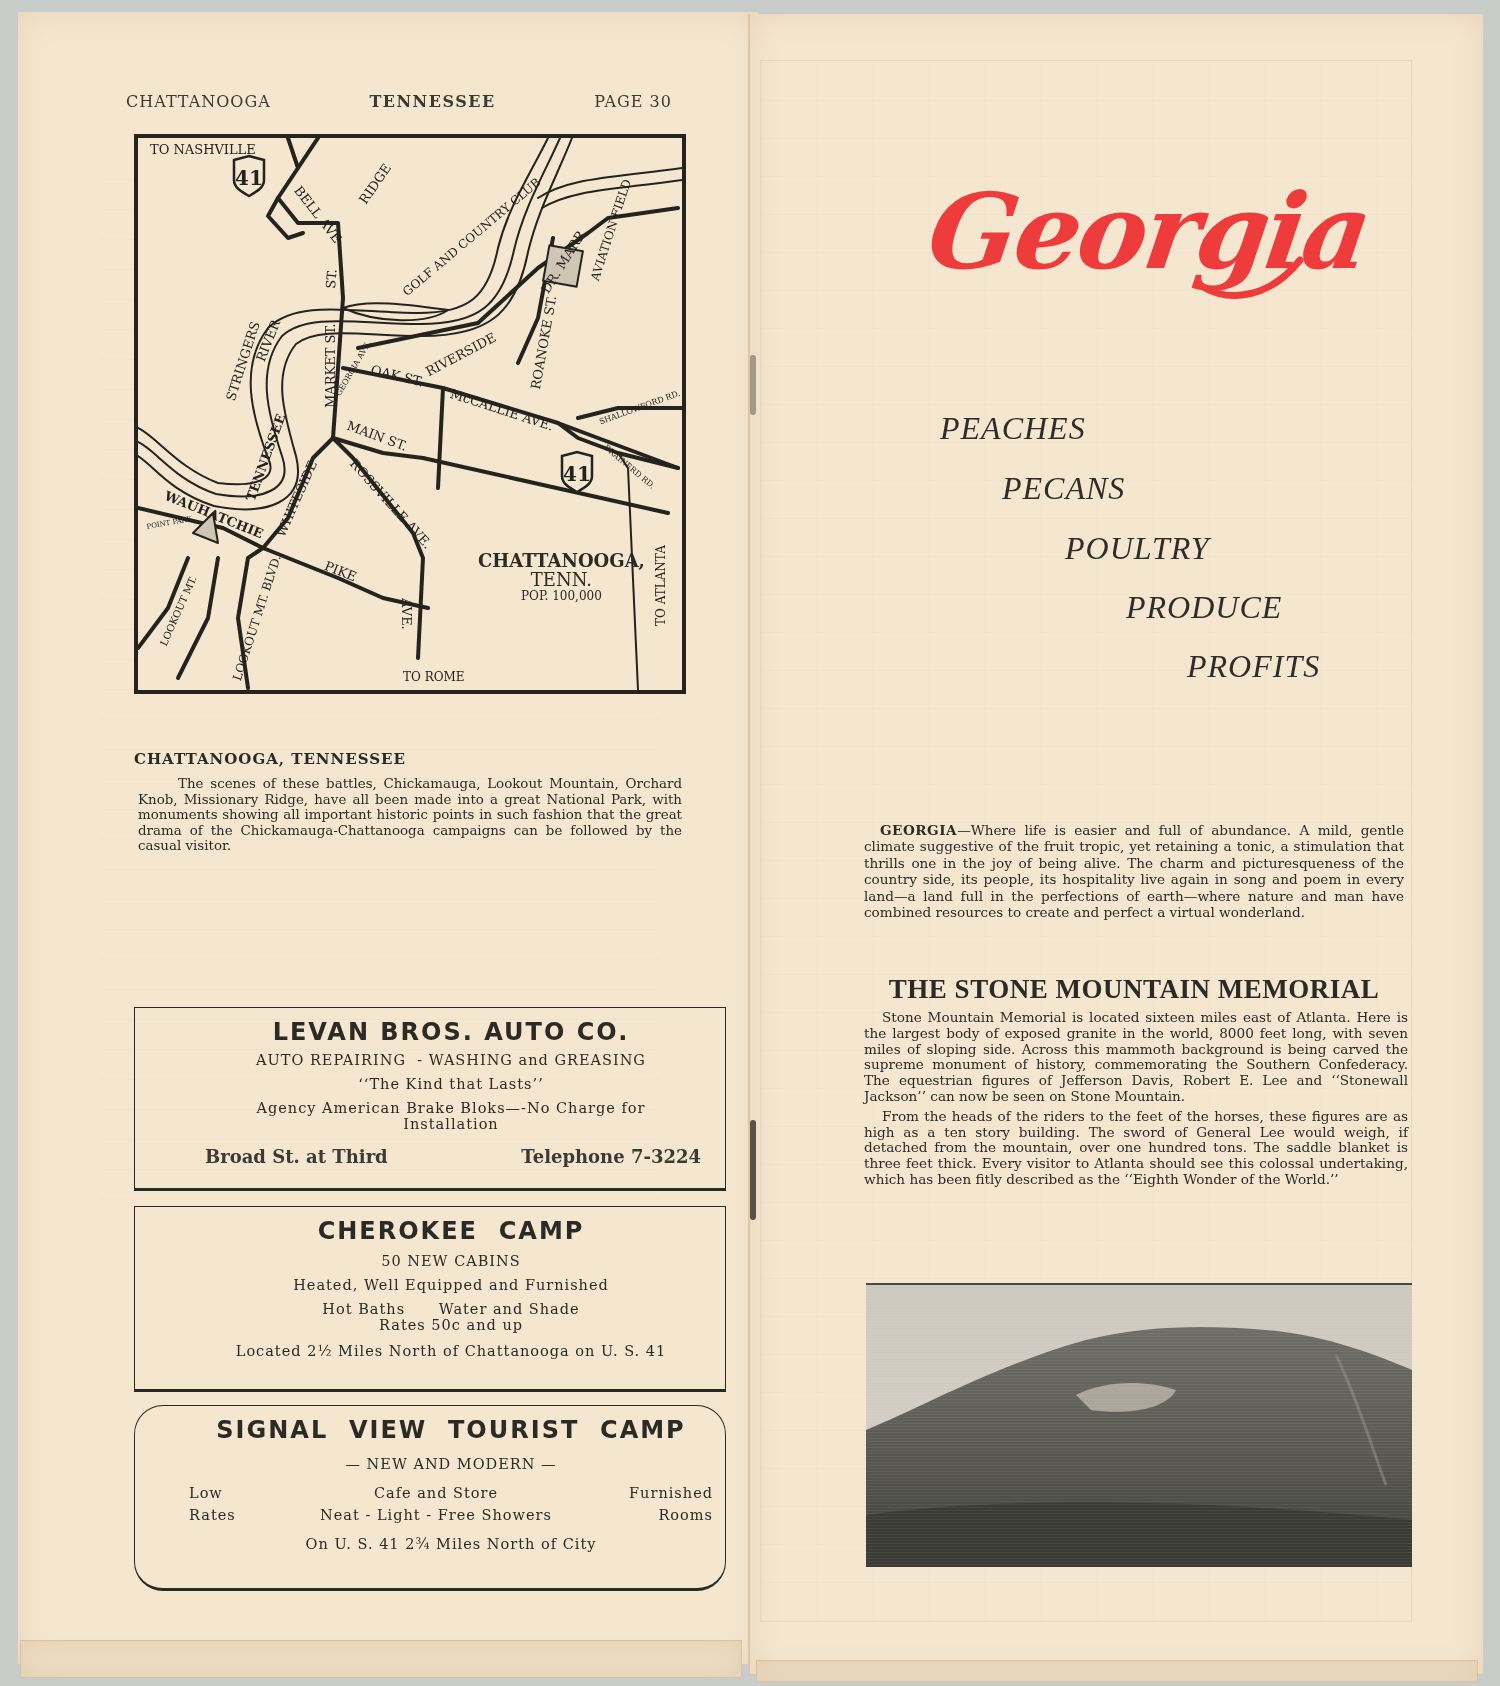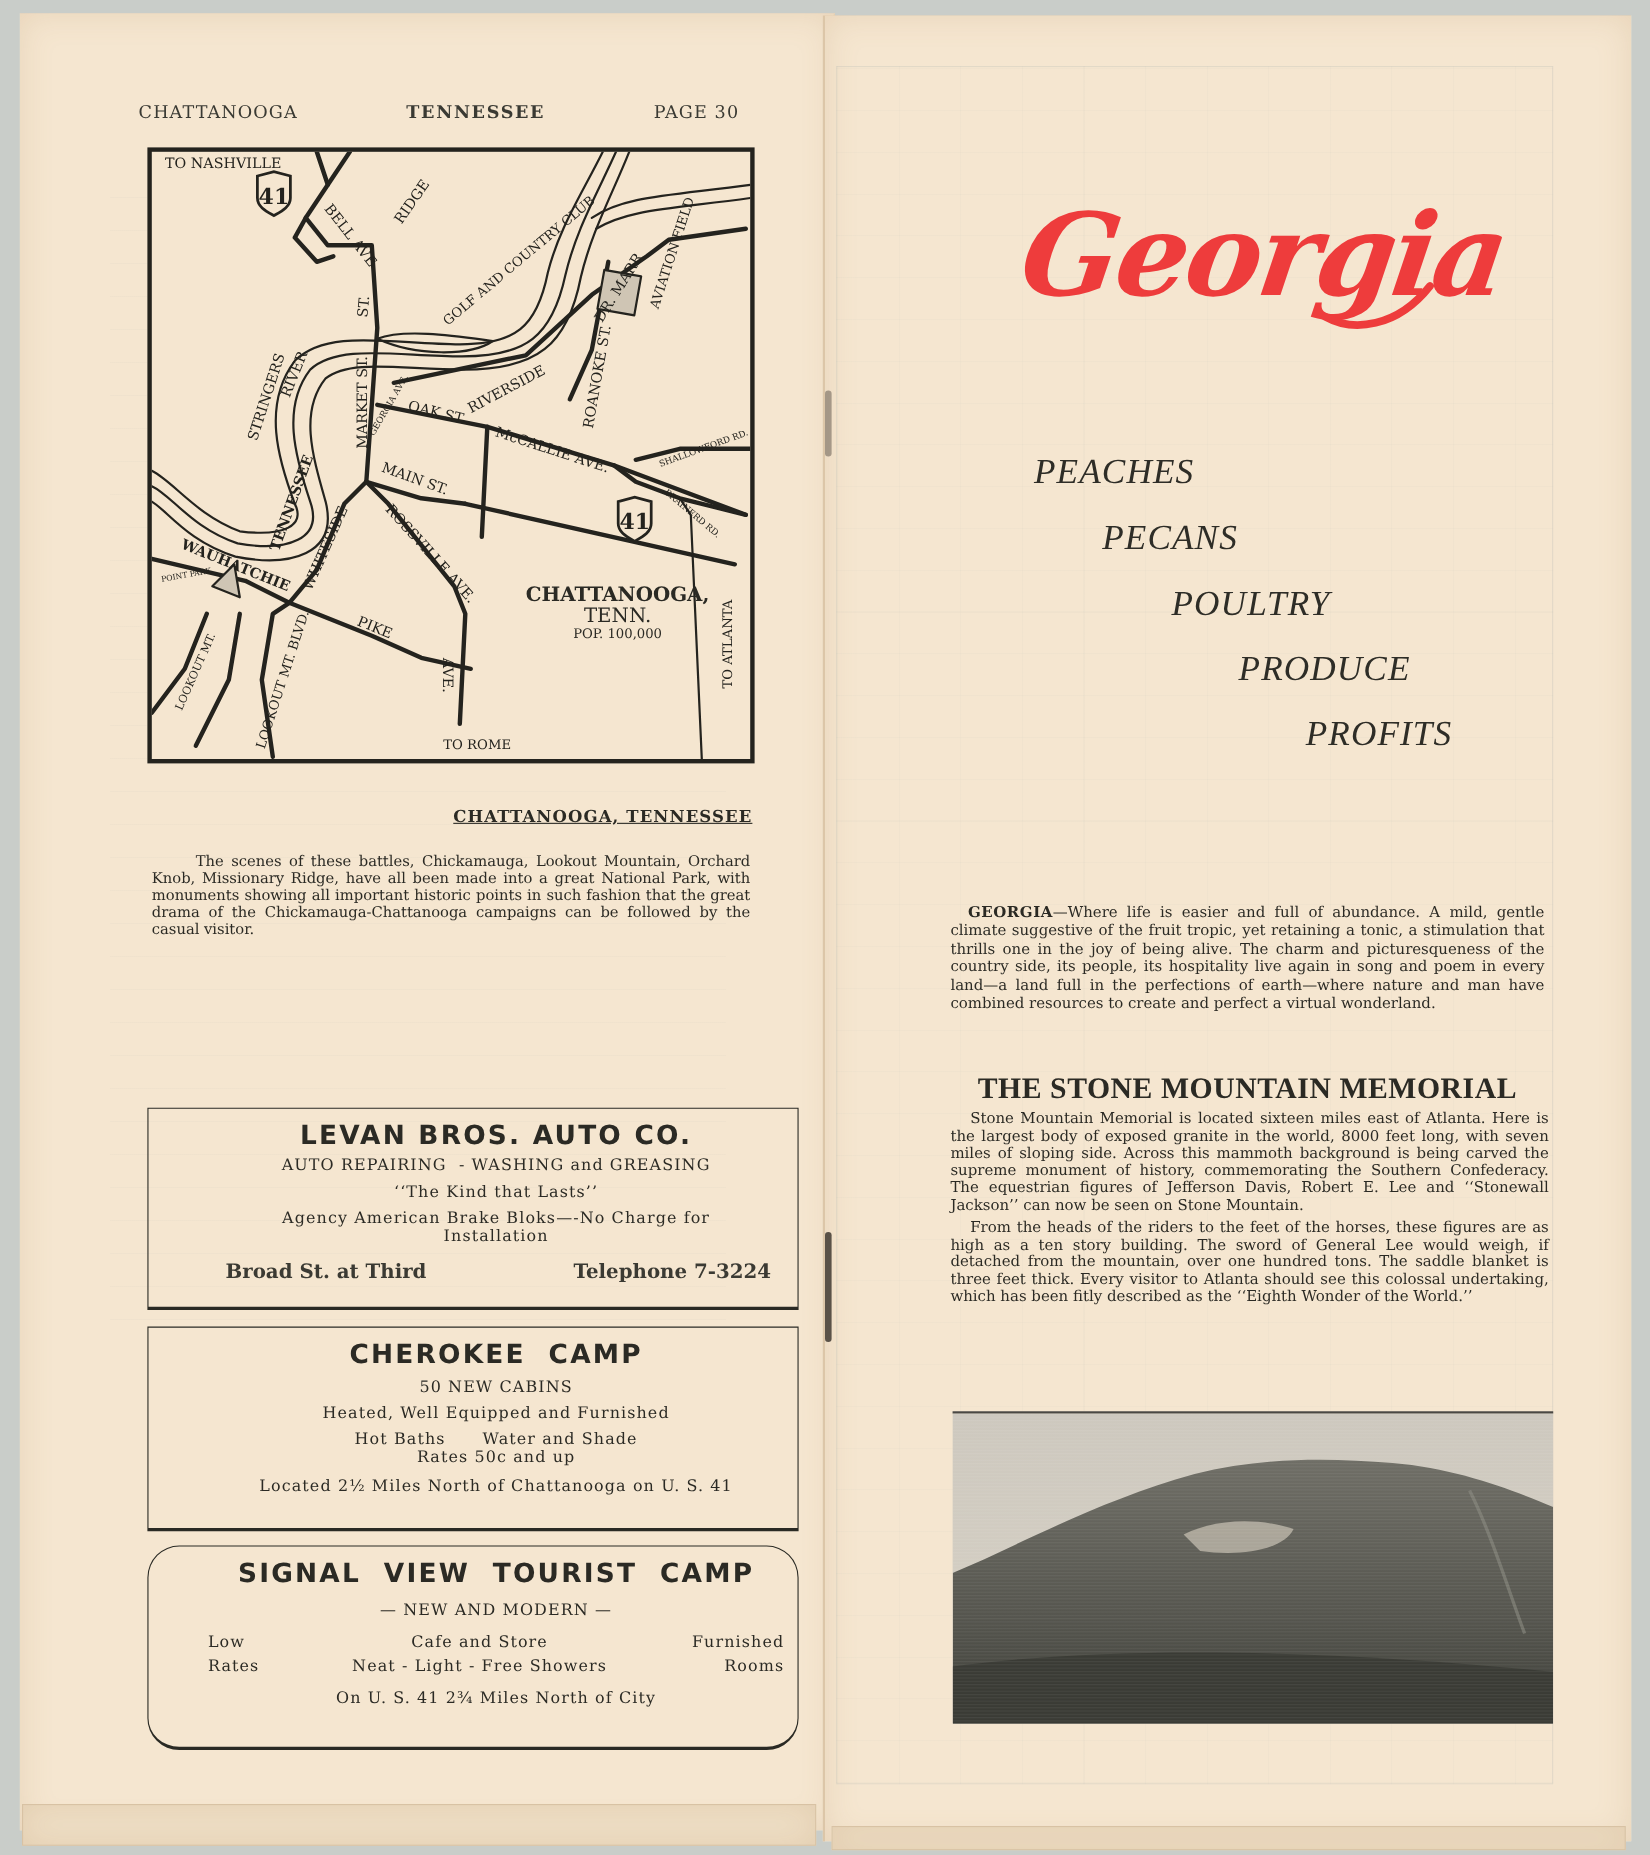--- a/index.html
+++ b/index.html
@@ -17,27 +17,27 @@
 
   
   .runhead{position:absolute;left:126px;top:92px;width:546px;display:flex;justify-content:space-between;font-size:16px;letter-spacing:1px;color:#3a3a33;}
   .runhead .state{font-weight:bold;letter-spacing:1.5px;}
 
   
   .map{position:absolute;left:134px;top:134px;width:544px;height:552px;border:4px solid #24231e;background:#f5e6d0;}
   .map svg{position:absolute;left:0;top:0;}
   .maplbl{position:absolute;font-family:"DejaVu Serif",serif;color:#24231e;font-size:13px;white-space:nowrap;transform-origin:left top;}
   .shield{position:absolute;width:38px;height:44px;}
-  .city-lbl{position:absolute;left:340px;top:394px;text-align:center;line-height:1.05;}
+  .city-lbl{position:absolute;left:340px;top:414px;text-align:center;line-height:1.05;}
   .city-lbl .c1{font-size:18px;font-weight:bold;}
   .city-lbl .c2{font-size:18px;font-weight:normal;}
   .city-lbl .c3{font-size:12px;}
 
   
-  .art-title{position:absolute;left:134px;top:733px;width:550px;text-align:right;font-size:15px;font-weight:bold;letter-spacing:1px;text-decoration:underline;}
+  .art-title{position:absolute;left:134px;top:750px;width:550px;text-align:left;font-size:15px;font-weight:bold;letter-spacing:1px;}
   .art-body{position:absolute;left:138px;top:776px;width:544px;font-size:13.4px;line-height:15.6px;text-align:justify;}
   .art-body p{margin:0 0 6px 0;text-indent:40px;}
 
   
   .ad{position:absolute;left:134px;width:548px;border:1.5px solid #2a2a24;border-bottom:3px solid #2a2a24;text-align:center;padding-left:42px;}
   .ad .name{font-family:"DejaVu Sans",sans-serif;font-weight:bold;font-size:24px;letter-spacing:2px;margin-top:10px;}
   .ad .line{font-size:14.5px;letter-spacing:1px;}
   .ad1{top:1007px;height:180px;}
   .ad2{top:1206px;height:182px;}
   .ad3{top:1405px;height:182px;border-radius:29px;}

